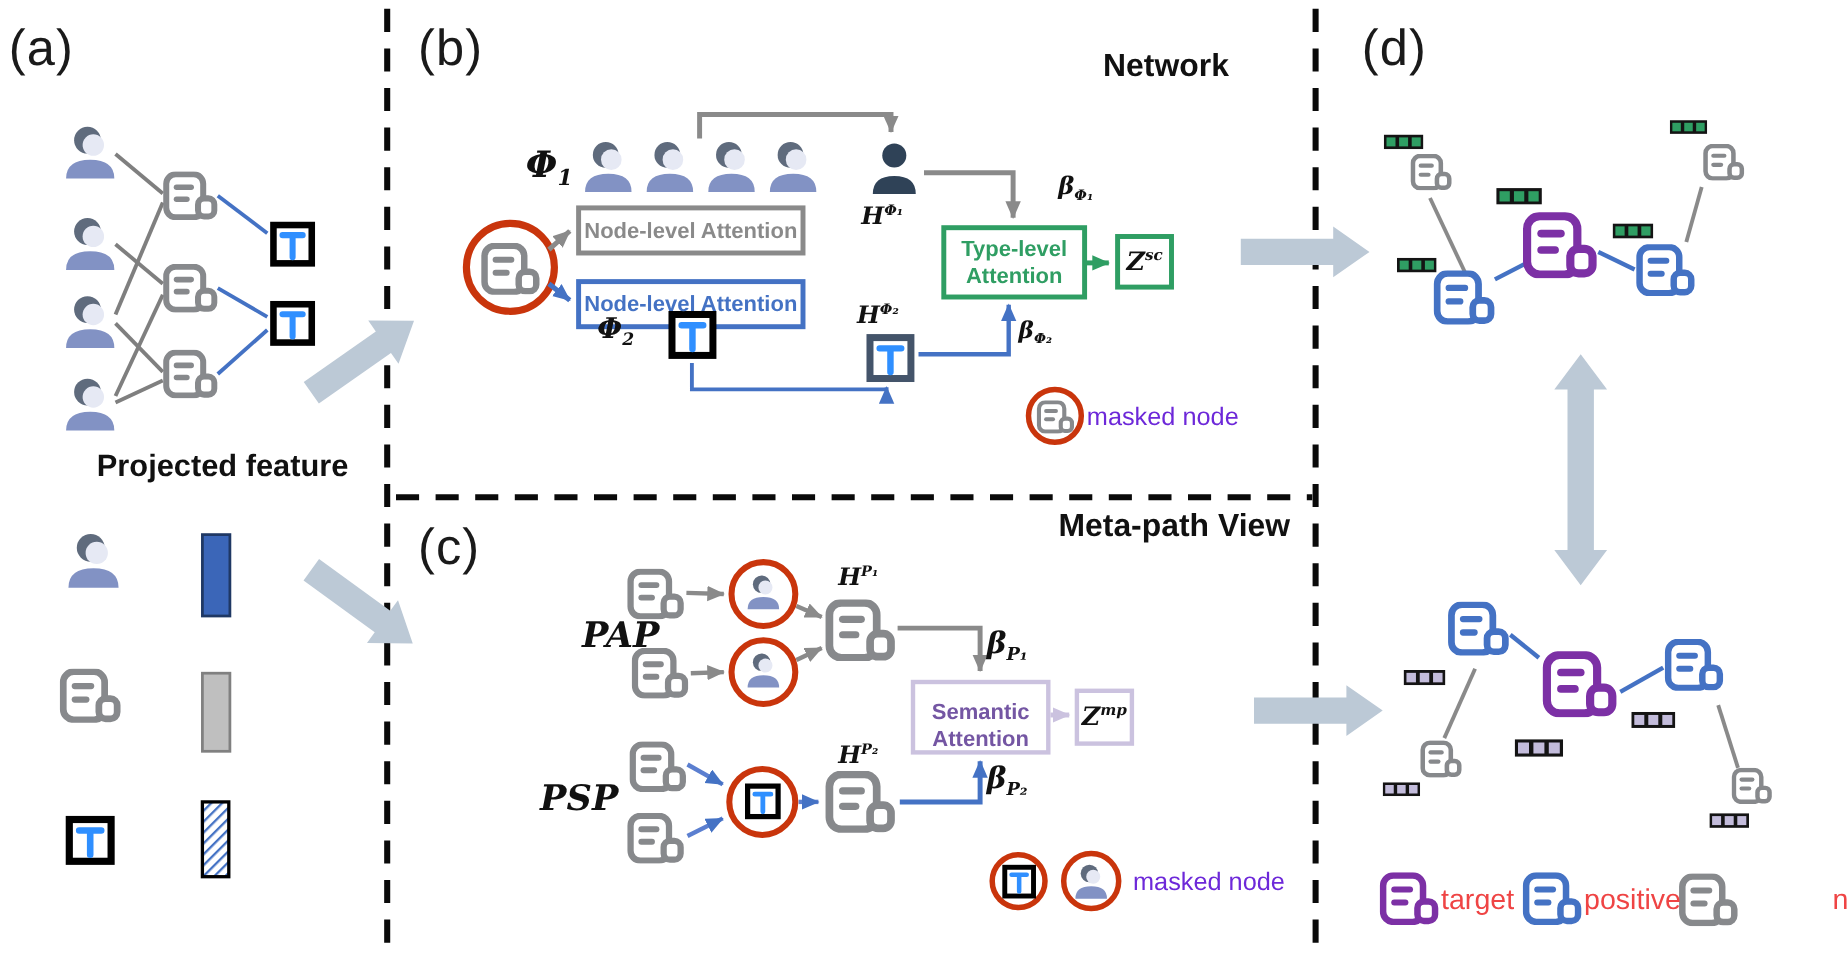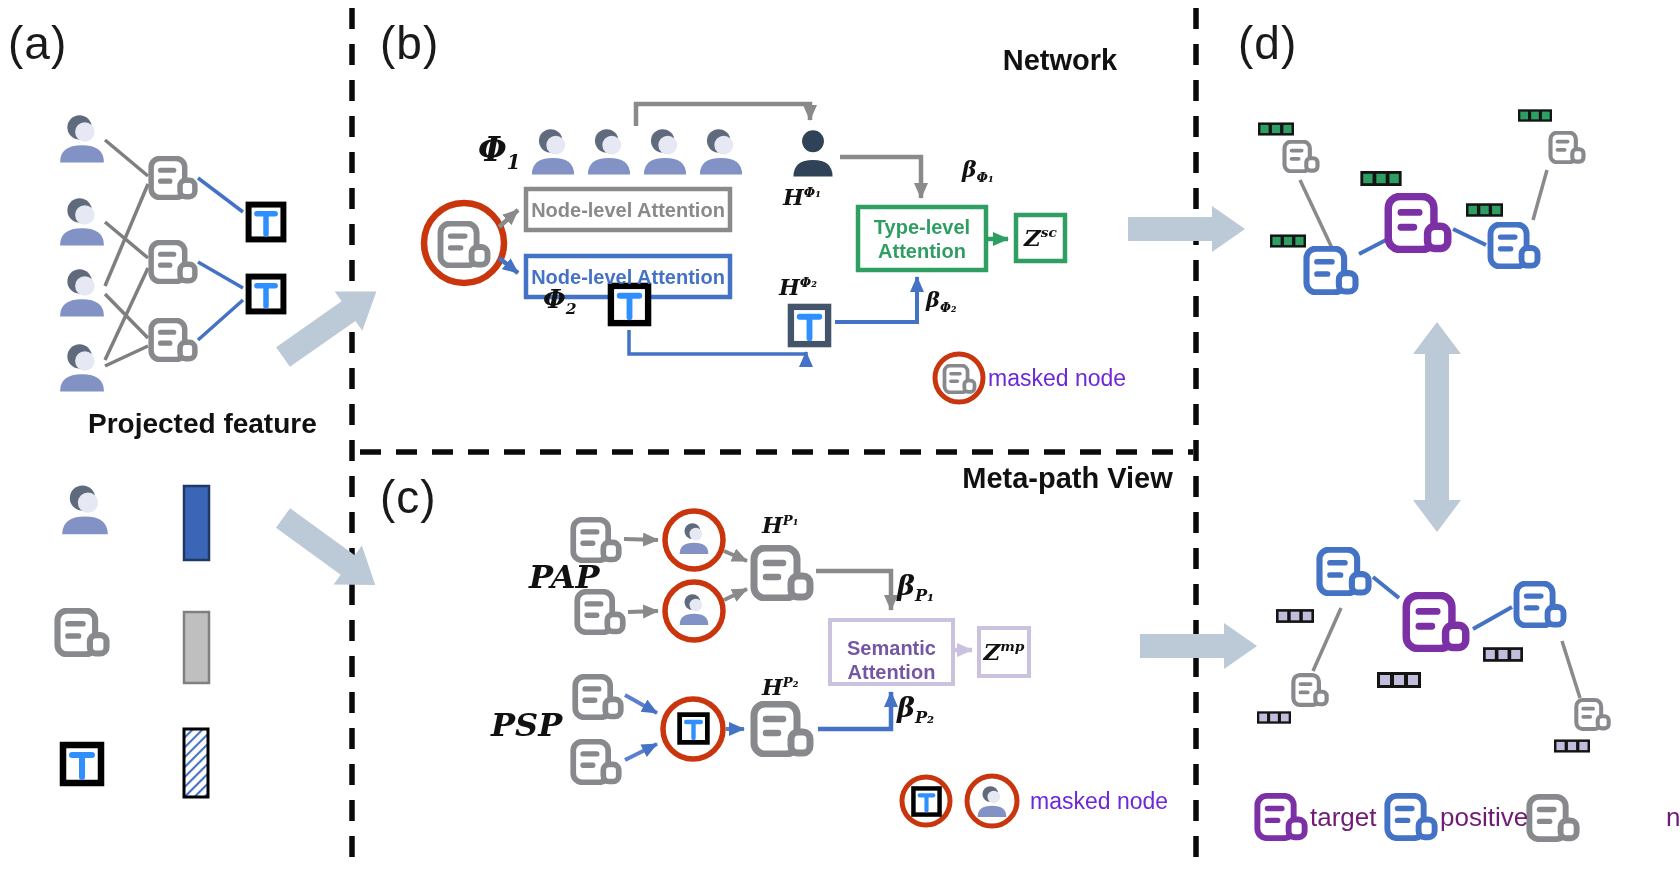--- a/index.html
+++ b/index.html
@@ -9,21 +9,21 @@
   .lbl{position:absolute;color:#1a1a1a;white-space:nowrap;}
   .panel-label{font-size:46px;font-weight:500;letter-spacing:1px;}
   .big-title{font-weight:700;font-size:29px;line-height:1.25;text-align:center;white-space:normal;color:#111;}
   .feat-title{font-weight:700;font-size:28px;color:#111;}
   .math{font-family:"DejaVu Serif",serif;font-style:italic;font-weight:700;color:#111;}
   .math sup{font-size:60%;font-style:italic;}
   .math sub{font-size:60%;font-style:italic;}
   .boxtext{position:absolute;display:flex;align-items:center;justify-content:center;
            font-weight:700;text-align:center;line-height:1.2;}
   .plain{font-size:23px;color:#6d28d9;}
-  .legend-text{font-size:26px;color:#701a75;}
+  .legend-text{font-size:26px;color:#ef4444;}
 </style>
 </head>
 <body>
 
 <div id="canvas">
 
 <svg id="diagram" width="1680" height="869" viewBox="0 0 1680 869">
   <defs>
     <symbol id="ic-paper" viewBox="0 0 64 56">
       <rect x="4" y="3" width="43" height="50" rx="11" fill="#fff" stroke="currentColor" stroke-width="7"></rect>

